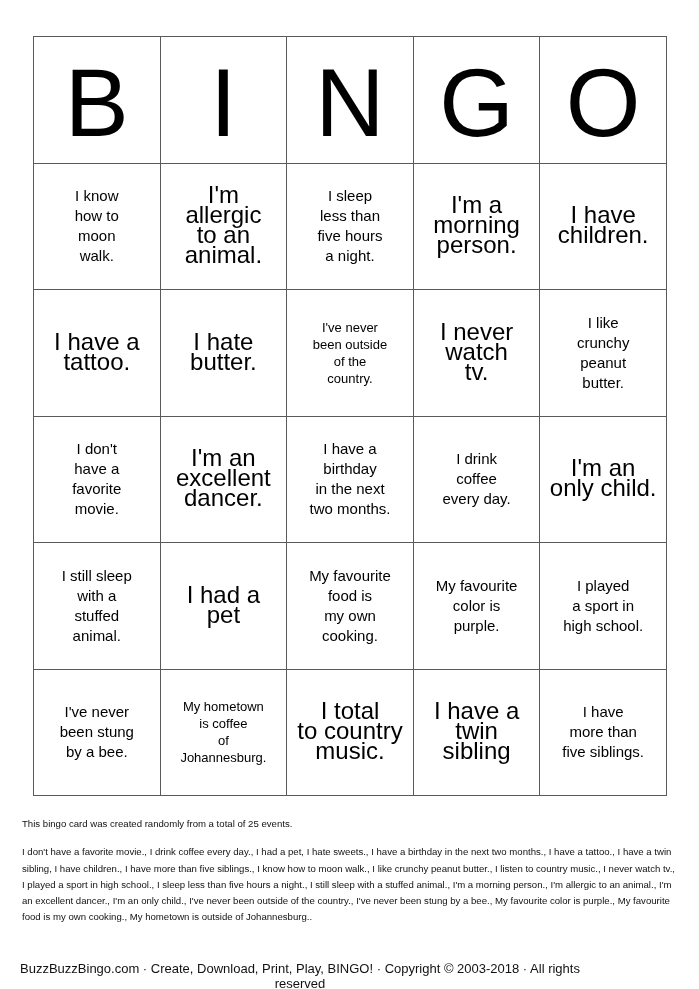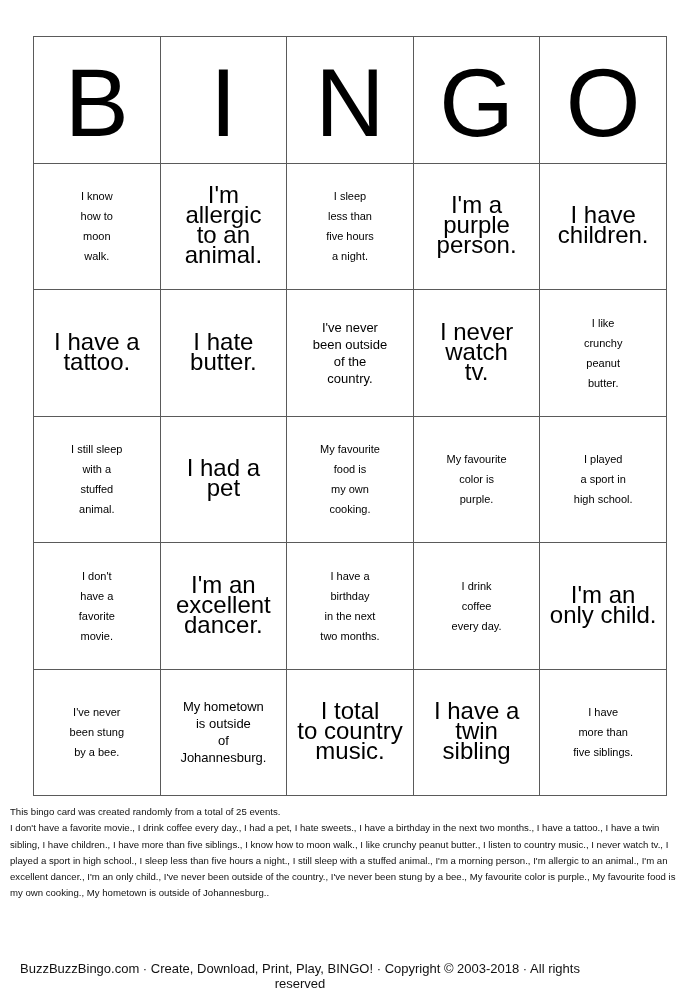--- a/index.html
+++ b/index.html
@@ -2,24 +2,24 @@
 <html><head>
   <meta charset="utf-8">
   <style>
     html, body { margin: 0; padding: 0; background: #ffffff; }
     body { width: 699px; height: 989px; position: relative; overflow: hidden; font-family: "Liberation Sans", sans-serif; color: #000; }
     .card { position: absolute; left: 33px; top: 36px; width: 633px; height: 759px; border-collapse: collapse; table-layout: fixed; }
     .card td { border: 1px solid #5a5a5a; text-align: center; vertical-align: middle; padding: 0 6px; width: 126.6px; height: 126.5px; box-sizing: border-box; }
     .card .hdr td { font-size: 96px; line-height: 1; padding-top: 6px; font-weight: normal; }
     .cell-text { display: inline-block; white-space: pre-line; line-height: 1.18; }
     .fs-s { font-size: 13px; line-height: 17px; }
-    .fs-m { font-size: 11px; line-height: 20px; }
+    .fs-m { font-size: 15px; line-height: 20px; }
     .fs-l { font-size: 24px; line-height: 20px; }
     .desc { position: absolute; left: 10px; top: 804px; width: 680px; font-size: 9.6px; line-height: 16.3px; color: #111; }
-    .desc p { margin: 0; }
+    .desc p { margin: 12px; }
     .footer { position: absolute; left: 0; top: 961px; width: 600px; text-align: center; font-size: 13px; color: #111; }
   </style>
 </head>
 <body>
 
 <table class="card">
   <tbody>
     <tr class="hdr">
       <td>B</td>
       <td>I</td>
@@ -33,21 +33,21 @@
 moon
 walk.</span></td>
       <td><span class="cell-text fs-l">I'm allergic
 to an
 animal.</span></td>
       <td><span class="cell-text fs-m">I sleep
 less than
 five hours
 a night.</span></td>
       <td><span class="cell-text fs-l">I'm a
-purple
+morning
 person.</span></td>
       <td><span class="cell-text fs-l">I have
 children.</span></td>
     </tr>
     <tr>
       <td><span class="cell-text fs-l">I have a
 tattoo.</span></td>
       <td><span class="cell-text fs-l">I hate
 butter.</span></td>
       <td><span class="cell-text fs-s">I've never
@@ -56,61 +56,61 @@
 country.</span></td>
       <td><span class="cell-text fs-l">I never
 watch
 tv.</span></td>
       <td><span class="cell-text fs-m">I like
 crunchy
 peanut
 butter.</span></td>
     </tr>
     <tr>
+      <td><span class="cell-text fs-m">I don't
+have a
+favorite
+movie.</span></td>
+      <td><span class="cell-text fs-l">I'm an
+excellent
+dancer.</span></td>
+      <td><span class="cell-text fs-m">I have a
+birthday
+in the next
+two months.</span></td>
+      <td><span class="cell-text fs-m">I drink
+coffee
+every day.</span></td>
+      <td><span class="cell-text fs-l">I'm an
+only child.</span></td>
+    </tr>
+    <tr>
       <td><span class="cell-text fs-m">I still sleep
 with a
 stuffed
 animal.</span></td>
       <td><span class="cell-text fs-l">I had a
 pet</span></td>
       <td><span class="cell-text fs-m">My favourite
 food is
 my own
 cooking.</span></td>
       <td><span class="cell-text fs-m">My favourite
 color is
 purple.</span></td>
       <td><span class="cell-text fs-m">I played
 a sport in
 high school.</span></td>
     </tr>
     <tr>
-      <td><span class="cell-text fs-m">I don't
-have a
-favorite
-movie.</span></td>
-      <td><span class="cell-text fs-l">I'm an
-excellent
-dancer.</span></td>
-      <td><span class="cell-text fs-m">I have a
-birthday
-in the next
-two months.</span></td>
-      <td><span class="cell-text fs-m">I drink
-coffee
-every day.</span></td>
-      <td><span class="cell-text fs-l">I'm an
-only child.</span></td>
-    </tr>
-    <tr>
       <td><span class="cell-text fs-m">I've never
 been stung
 by a bee.</span></td>
       <td><span class="cell-text fs-s">My hometown
-is outside
+is coffee
 of
 Johannesburg.</span></td>
       <td><span class="cell-text fs-l">I total
 to country
 music.</span></td>
       <td><span class="cell-text fs-l">I have a
 twin
 sibling</span></td>
       <td><span class="cell-text fs-m">I have
 more than

